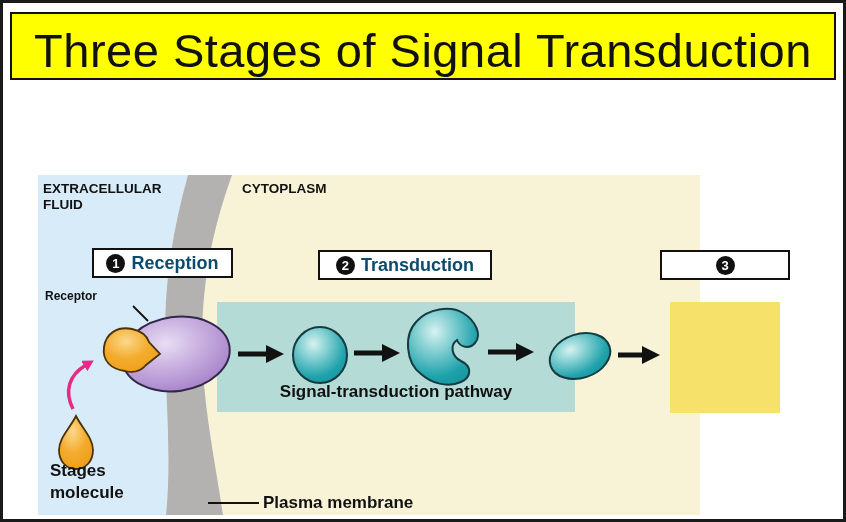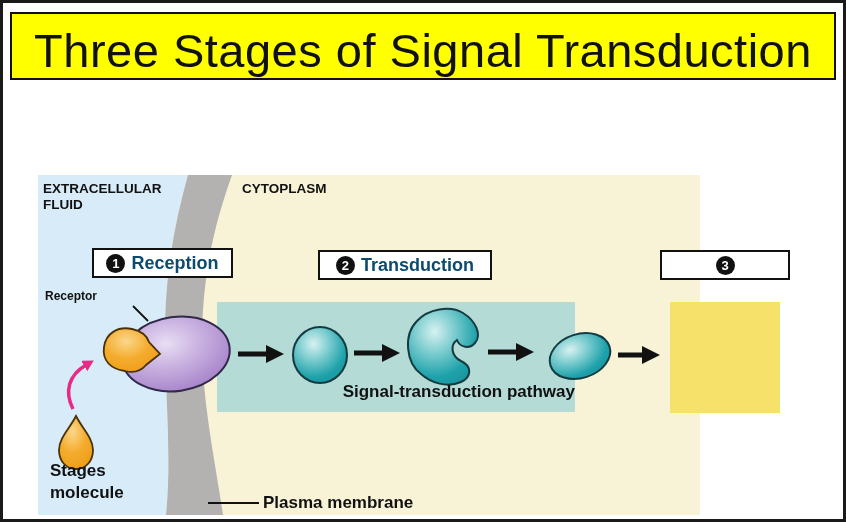--- a/index.html
+++ b/index.html
@@ -25,21 +25,21 @@
   }
   .gfx { position:absolute; left:0; top:0; z-index:1; }
   .lbl {
     position:absolute; z-index:2; color:#111; font-weight:bold; line-height:1.15;
   }
   .pre { white-space:pre-line; }
   .lbl-extracellular { left:5px;  top:6px;  font-size:13.5px; }
   .lbl-cytoplasm     { left:204px; top:6px;  font-size:13.5px; }
   .lbl-receptor      { left:7px;  top:115px; font-size:12px; }
   .lbl-signal        { left:12px; top:285px; font-size:17px; line-height:1.3; }
-  .lbl-pathway       { left:179px; top:207px; width:358px; text-align:right; font-size:17px; }
+  .lbl-pathway       { left:179px; top:207px; width:358px; text-align:center; font-size:17px; }
   .lbl-activation    { left:647px; top:150px; font-size:16px; line-height:1.25; }
   .lbl-plasma        { left:225px; top:318px; font-size:17px; }
   .stage-box {
     position:absolute; z-index:3; top:73px; height:30px;
     box-sizing:border-box; background:#ffffff; border:2px solid #111;
     display:flex; align-items:center; justify-content:center; gap:6px;
     padding:0 6px;
   }
   .stage-reception    { left:54px;  width:141px; }
   .stage-transduction { left:280px; width:174px; top:75px; }

